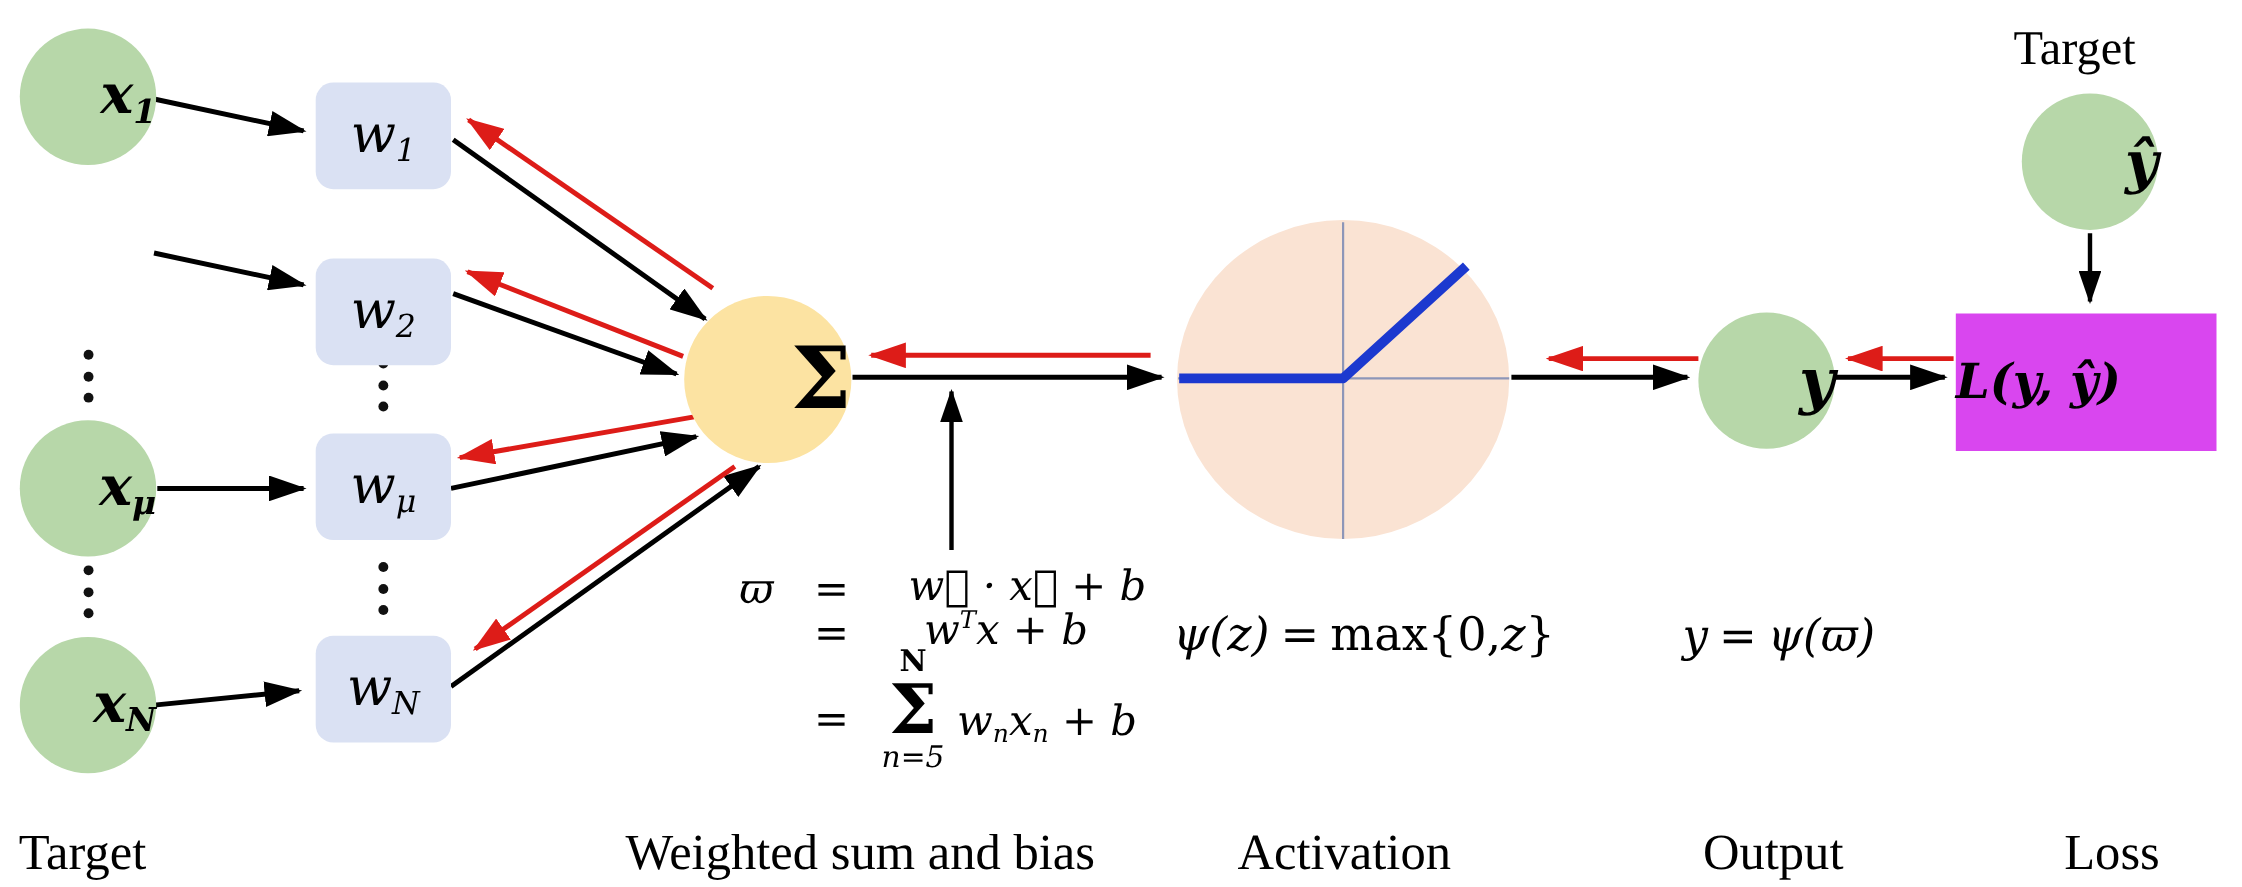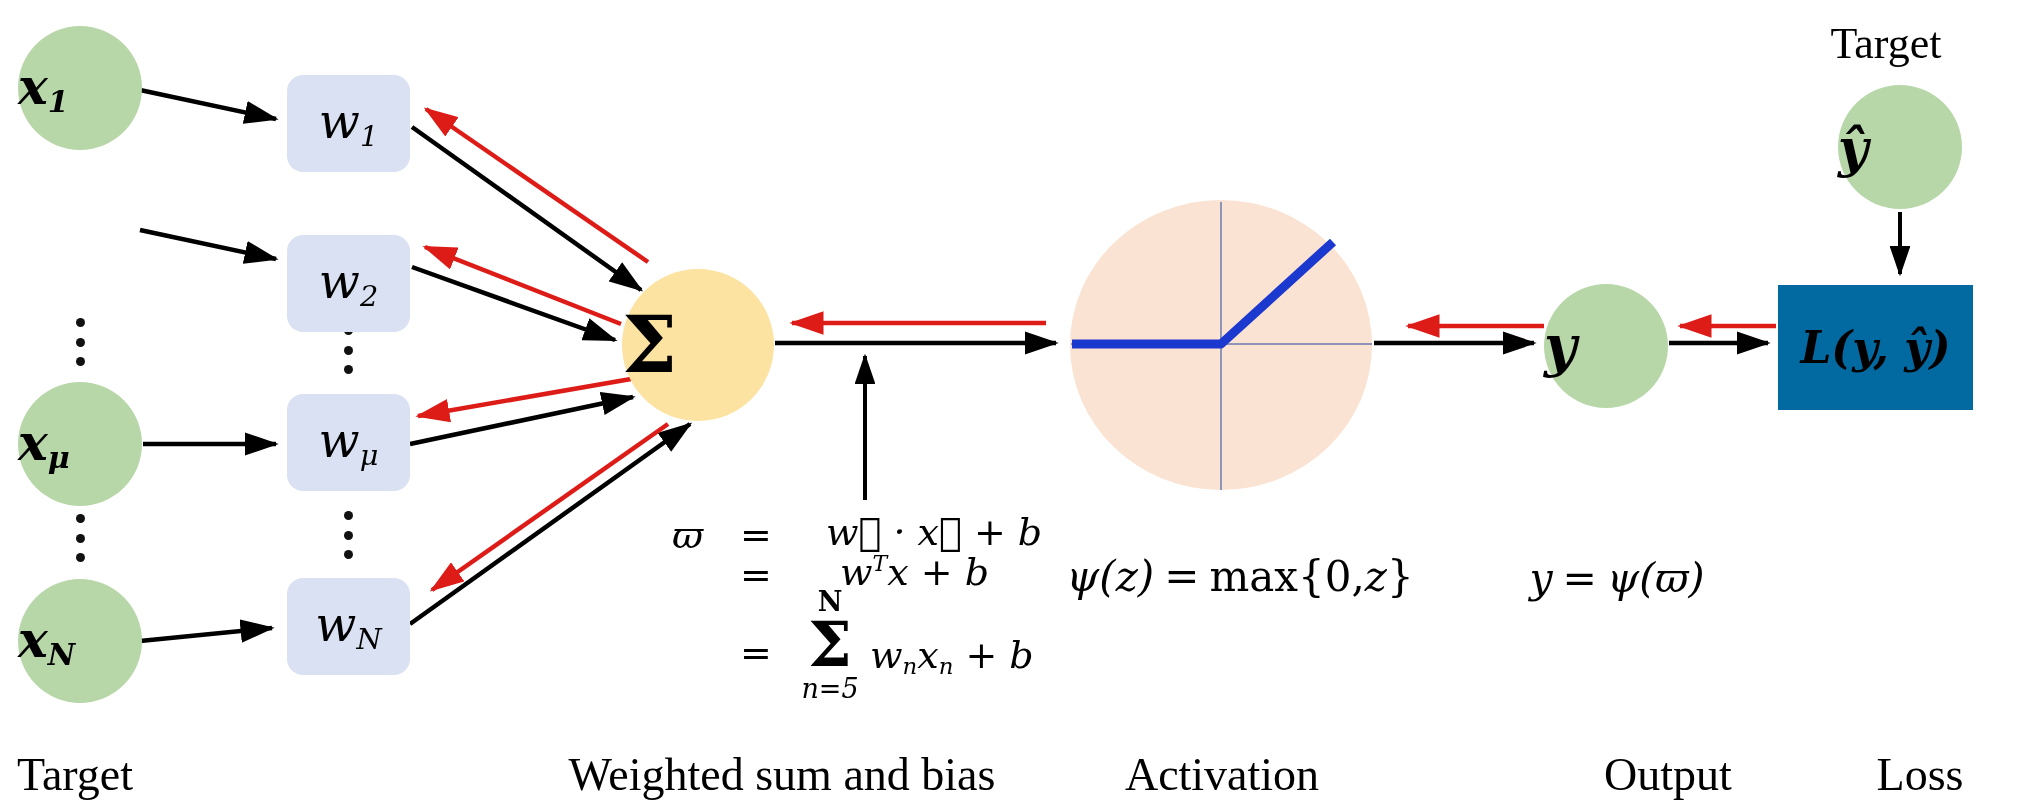--- a/index.html
+++ b/index.html
@@ -1,27 +1,27 @@
 <!DOCTYPE html>
 <html><head>
 <meta charset="utf-8">
 <style>
   html,body{margin:0;padding:0;background:#fff;}
   #canvas{position:relative;width:2038px;height:806px;background:#ffffff;overflow:hidden;
           font-family:"Liberation Serif",serif;color:#000;}
   svg{position:absolute;left:0;top:0;}
 
   
-  .circle{position:absolute;border-radius:50%;display:flex;align-items:center;justify-content:flex-start;}
+  .circle{position:absolute;border-radius:50%;display:flex;align-items:center;justify-content:flex-end;}
   .green{background:#b7d7a9;}
   .sumfill{background:#fce3a2;}
   .wbox{position:absolute;left:287px;width:123px;height:97px;background:#dae1f3;border-radius:16px;
         display:flex;align-items:center;justify-content:center;}
-  .lossbox{position:absolute;left:1778px;top:285px;width:195px;height:125px;background:#0369a1;
-        display:flex;align-items:center;justify-content:center;}
+  .lossbox{position:absolute;left:1778px;top:285px;width:237px;height:125px;background:#d946ef;
+        display:flex;align-items:center;justify-content:flex-start;}
 
   
   .mi{font-family:"DejaVu Serif",serif;font-style:italic;}
   .mu{font-family:"DejaVu Serif",serif;font-style:normal;}
   .mb{font-weight:bold;}
   .sub{font-size:0.60em;font-style:italic;vertical-align:-0.28em;}
   .sup{font-size:0.58em;vertical-align:0.62em;}
   .xlabel{font-size:50px;}
   .wlabel{font-size:48px;}
   .sigma-node{font-family:"DejaVu Serif",serif;font-weight:bold;font-size:78px;line-height:1;}
@@ -177,16 +177,16 @@
     <span class="mi">ψ(z)</span><span class="mu eqgap">=</span><span class="mu">max{0,</span><span class="mi">z</span><span class="mu">}</span>
   </span>
 
   <span class="bigform" style="left:1617px;top:558px;font-size:41px;">
     <span class="mi">y</span><span class="mu eqgap">=</span><span class="mi">ψ(ϖ)</span>
   </span>
 
   <span class="stage" style="left:75px;">Target</span>
   <span class="stage" style="left:782px;">Weighted sum and bias</span>
   <span class="stage" style="left:1222px;">Activation</span>
-  <span class="stage" style="left:1668px;">Output</span>
+  <span class="stage" style="left:1612px;">Output</span>
   <span class="stage" style="left:1920px;">Loss</span>
 
 </div>
 
 </body></html>

